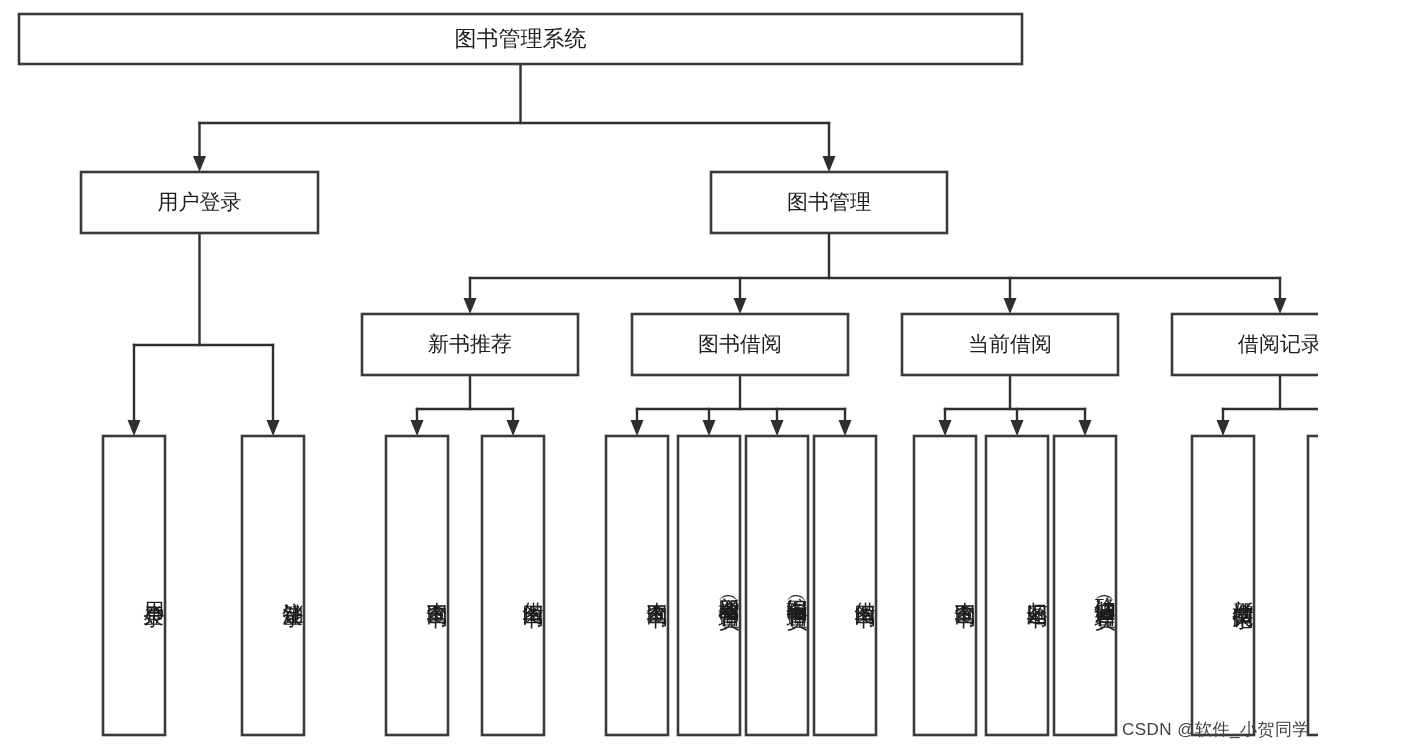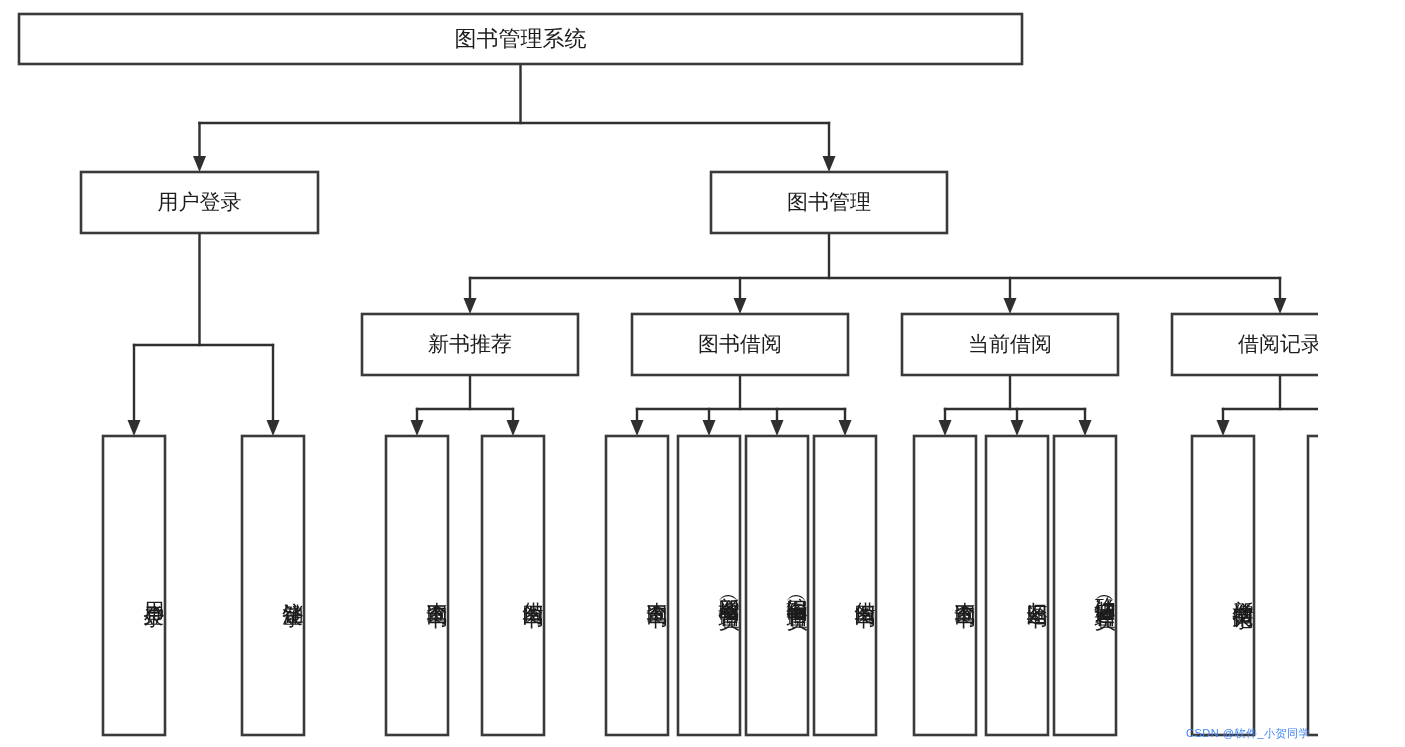--- a/index.html
+++ b/index.html
@@ -65,22 +65,22 @@
     letter-spacing: 2px;
     color: #1c1c1c;
     white-space: nowrap;
     pointer-events: none;
   }
   .watermark {
     position: absolute;
     right: 8px;
     bottom: 6px;
     font-family: "Liberation Sans", "DejaVu Sans", sans-serif;
-    font-size: 11px;
-    color: #3b82f6;
+    font-size: 17px;
+    color: #404040;
     letter-spacing: 0.5px;
     white-space: nowrap;
   }
 </style>
 </head>
 <body>
 
 <div id="diagram-root">
 
   <svg id="diagram-svg" viewBox="0 0 1405 747">

